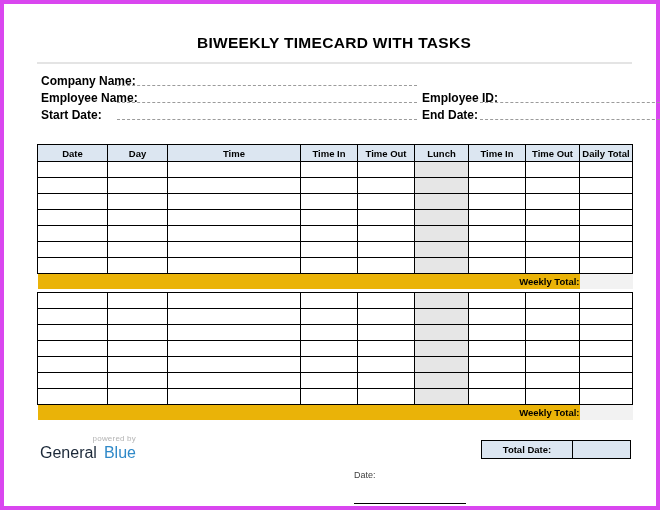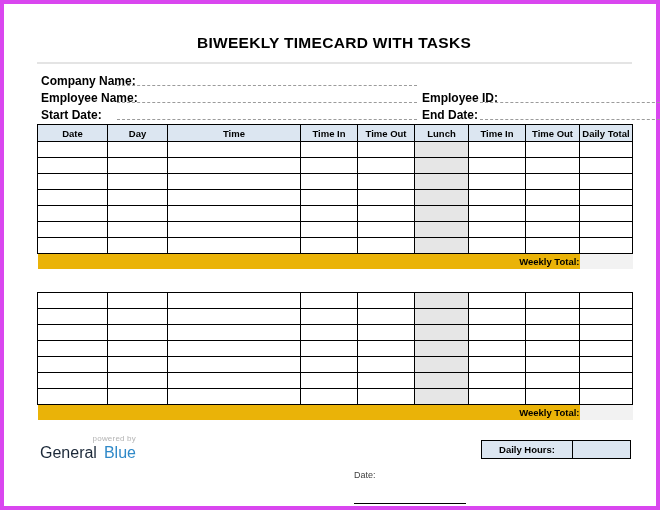--- a/index.html
+++ b/index.html
@@ -107,21 +107,21 @@
     border: none;
     background: #f2f2f2;
     height: 15px;
     text-align: right;
     font-size: 9.5px;
     font-weight: bold;
     padding-right: 0;
   }
   .foot-row td.foot-pad { background: #eab308; }
 
-  .tbl1 { top: 120px; }
+  .tbl1 { top: 140px; }
   .tbl2 { top: 288px; }
 
   
   .logo {
     position: absolute;
     left: 36px;
     top: 430px;
   }
   .logo-powered {
     font-size: 8px;
@@ -422,19 +422,19 @@
 
 
   <div class="sig sig-date">
     <div class="sig-label">Date:</div>
     <div class="sig-line"></div>
   </div>
 
   <table class="total-box">
     <tbody>
         <tr>
-      <td>Daily Hours:</td>
+      <td>Total Date:</td>
       <td class="val"></td>
     </tr>
   </tbody>
     </table>
 
 </div>
 
 </body></html>

